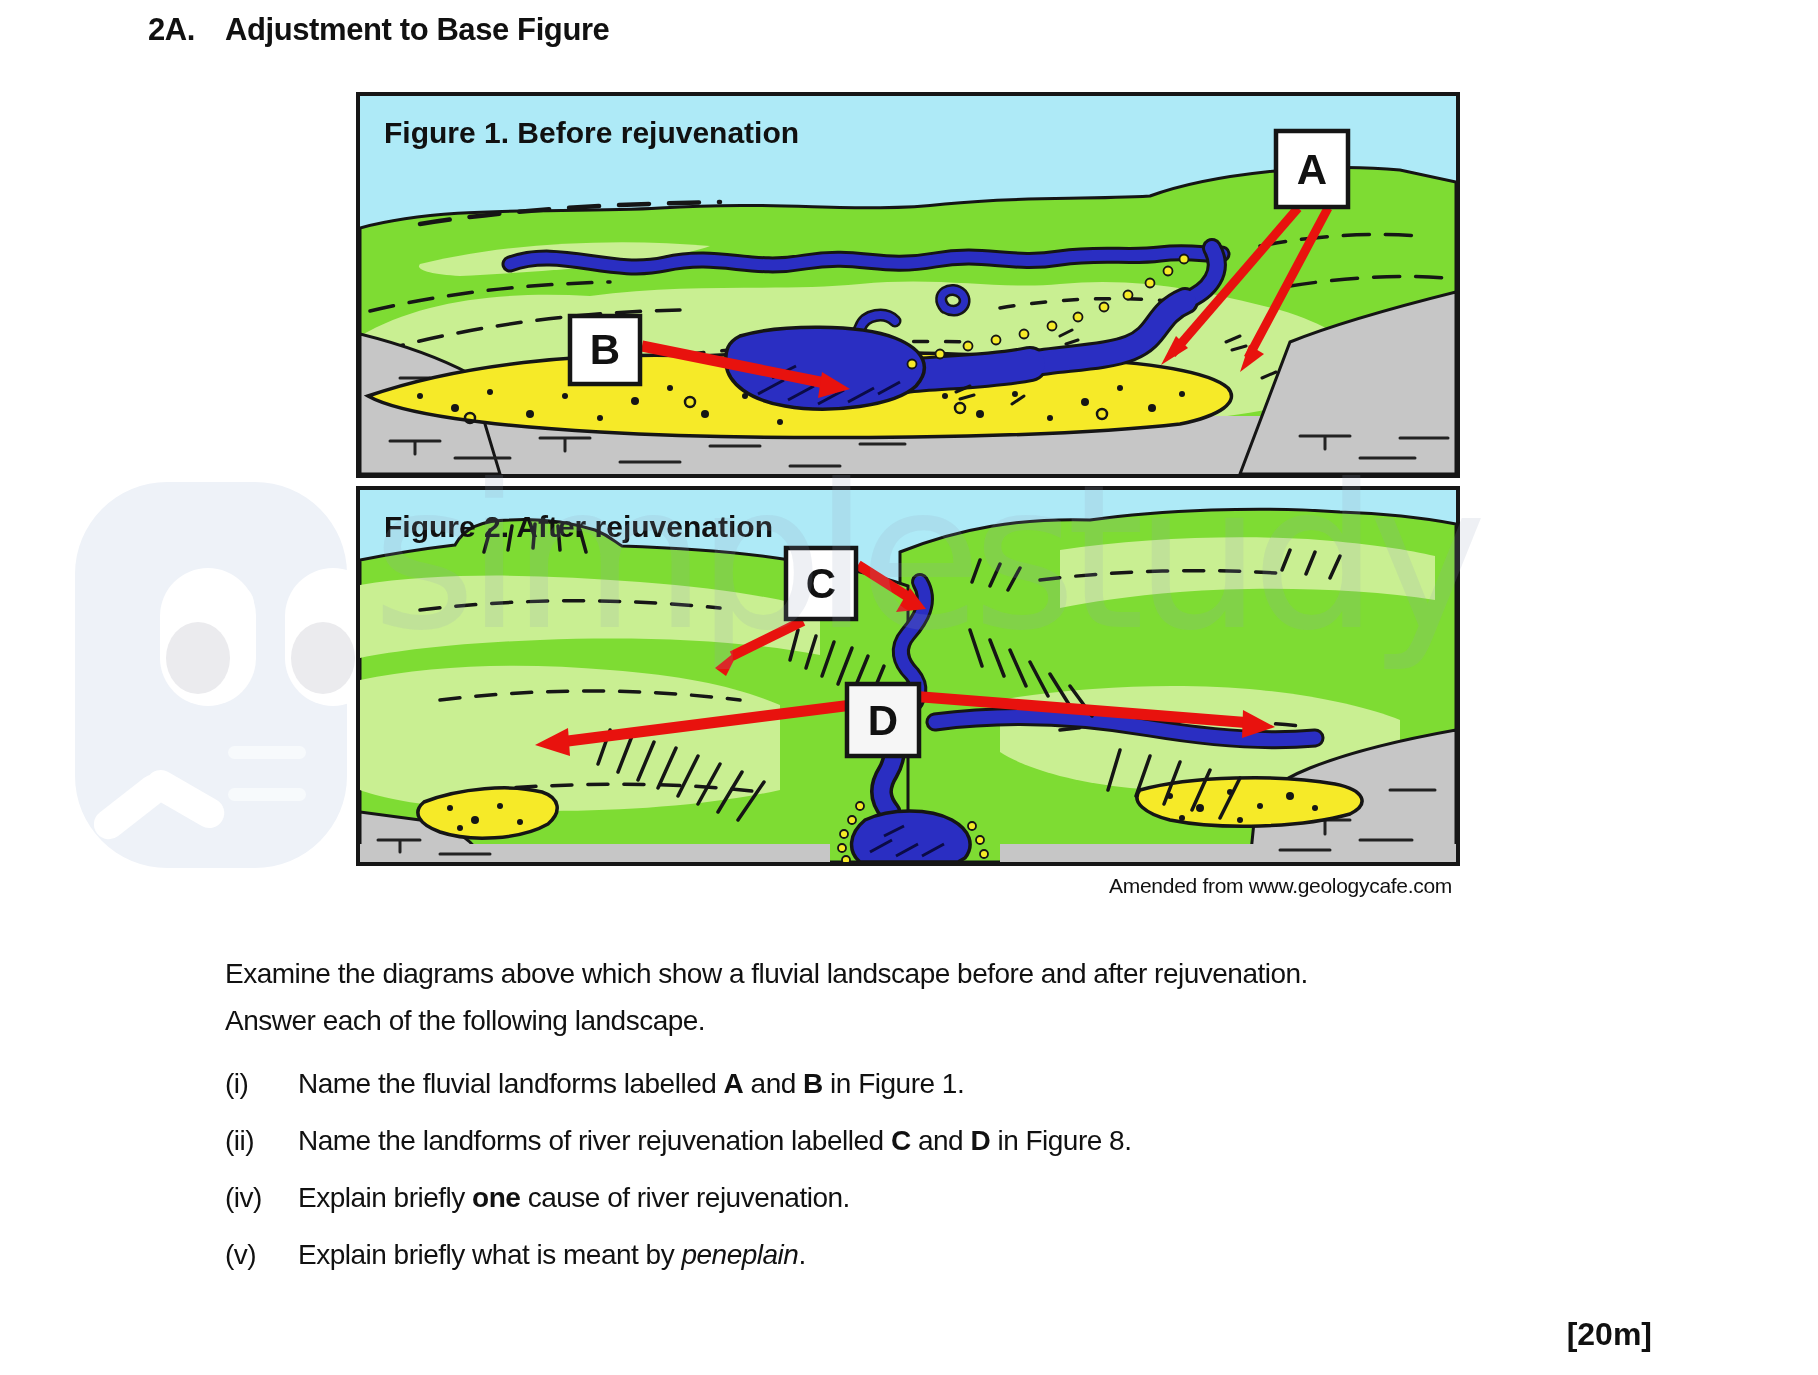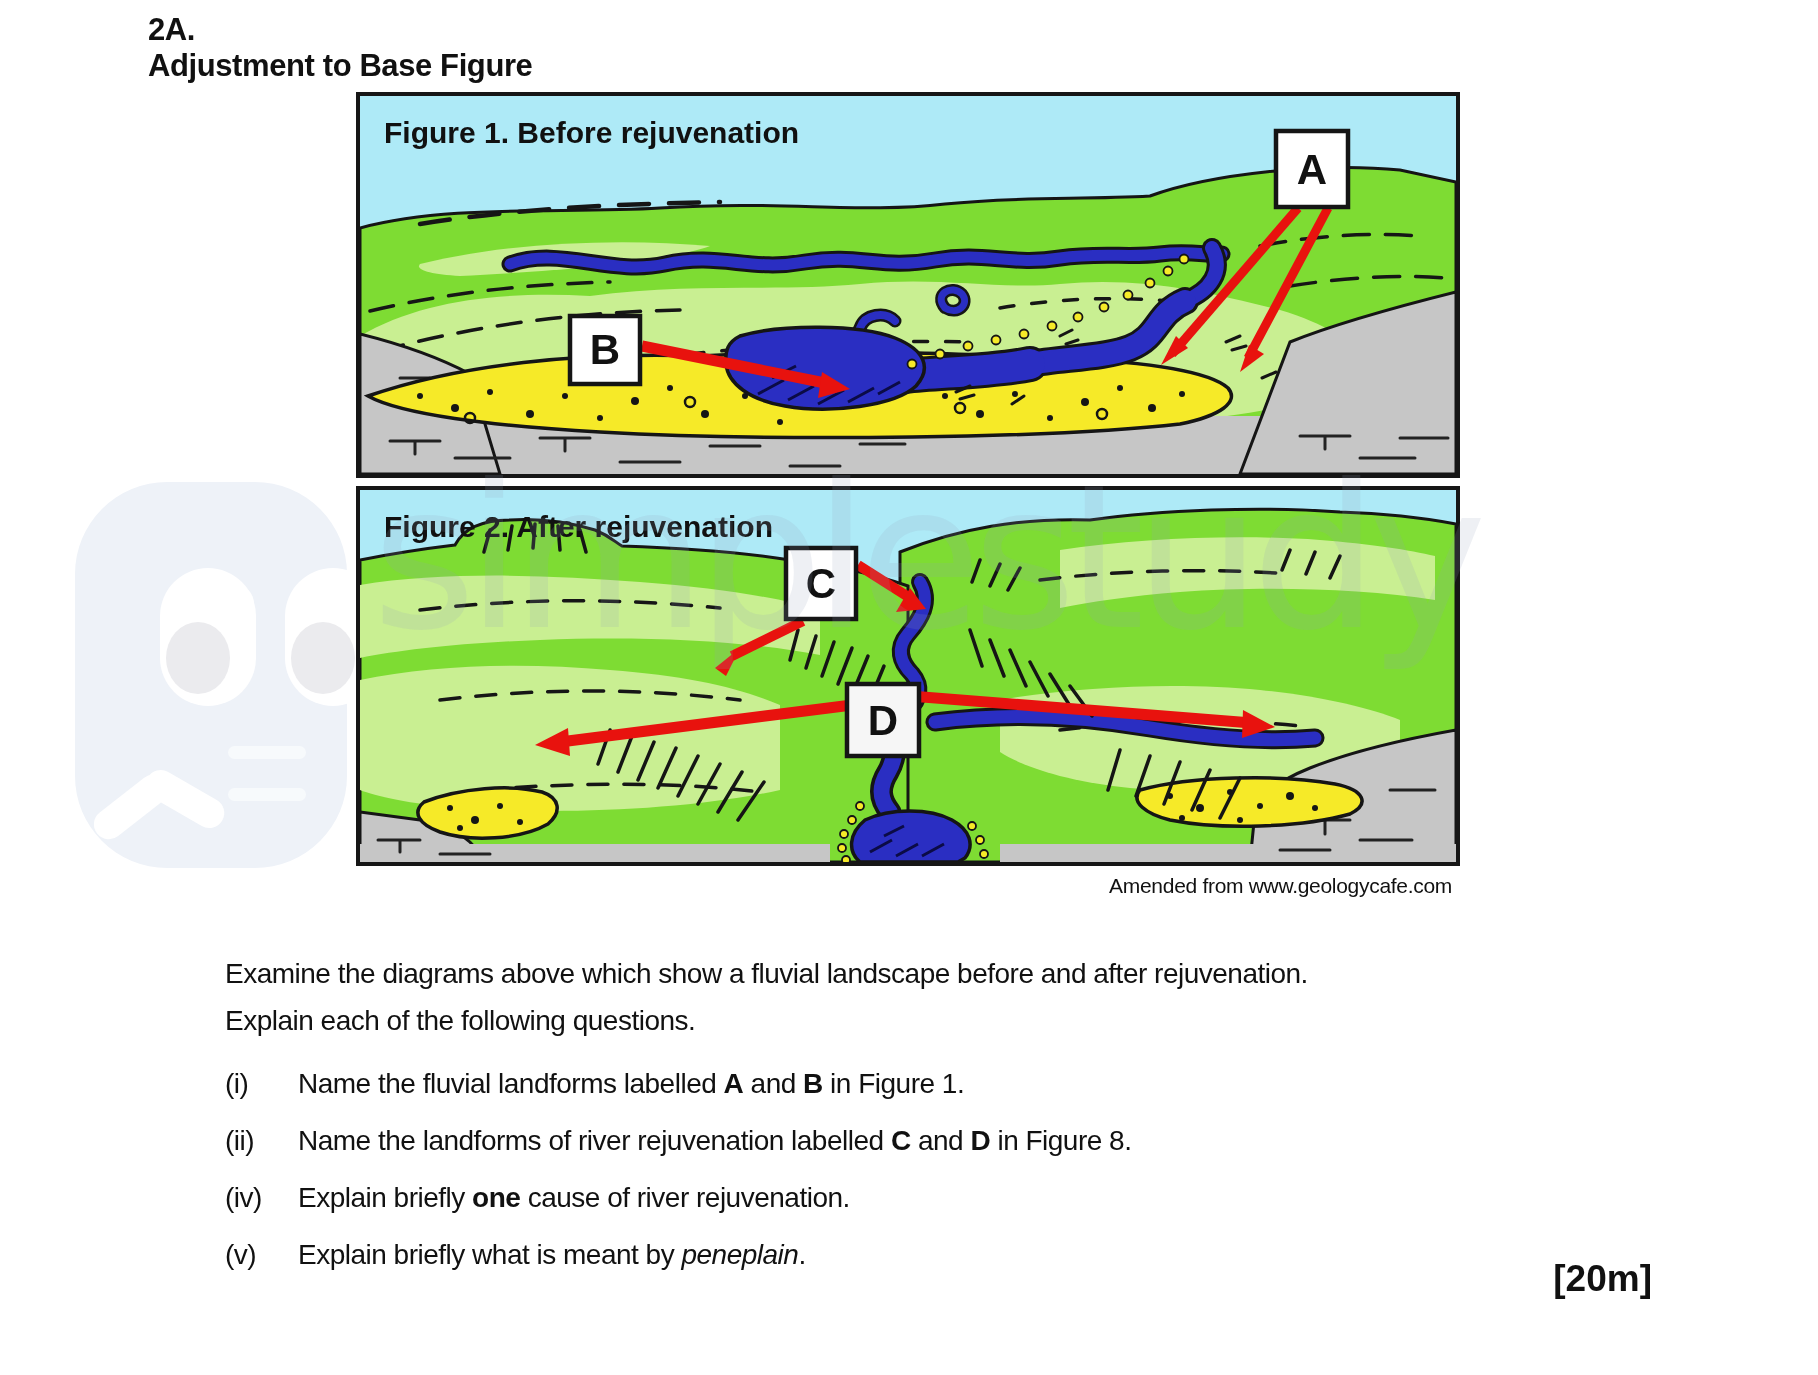--- a/index.html
+++ b/index.html
@@ -14,32 +14,32 @@
   .wm-glint{position:absolute;right:2px;top:16px;width:40px;height:40px;background:#ffffff;border-radius:50%;}
   .wm-mouth{position:absolute;left:153px;width:78px;height:13px;background:#f7fafc;border-radius:7px;}
   .wm-hand{position:absolute;width:86px;height:30px;background:#ffffff;border-radius:15px;}
   .wm-hand.a{left:88px;top:792px;transform:rotate(-38deg);}
   .wm-hand.b{left:142px;top:784px;transform:rotate(30deg);}
   .wm-text{position:absolute;left:372px;top:458px;z-index:3;pointer-events:none;
            font-family:"DejaVu Sans",sans-serif;font-weight:400;font-size:200px;line-height:1;
            letter-spacing:-10px;color:rgba(148,164,186,0.16);}
   
   .content{position:absolute;inset:0;z-index:2;}
-  .heading{position:absolute;left:148px;top:12px;display:flex;font-weight:700;font-size:31px;letter-spacing:-0.4px;flex-direction:column;}
+  .heading{position:absolute;left:148px;top:12px;display:flex;font-weight:700;font-size:31px;letter-spacing:-0.4px;}
   .heading .num{width:77px;}
   .figure-box{position:absolute;left:356px;width:1096px;border:4px solid #161616;box-sizing:content-box;background:#aeeaf7;}
   #fig1{top:92px;height:378px;}
   #fig2{top:486px;height:372px;}
   .figure-box svg{display:block;width:100%;height:100%;}
   .attribution{position:absolute;left:356px;top:874px;width:1096px;text-align:right;font-size:21px;letter-spacing:-0.3px;}
   .para{position:absolute;left:225px;top:950px;width:1430px;font-size:28px;line-height:47px;letter-spacing:-0.5px;}
   .questions{position:absolute;left:225px;top:1066px;width:1460px;font-size:28px;letter-spacing:-0.5px;}
   .qrow{display:flex;line-height:36px;margin-bottom:21px;}
   .qnum{width:73px;flex:0 0 73px;}
-  .marks{position:absolute;left:356px;top:1258px;width:1296px;text-align:right;font-weight:700;font-size:37px;}
+  .marks{position:absolute;left:356px;top:1316px;width:1296px;text-align:right;font-weight:700;font-size:32px;}
   .fig-title{font:700 30px "Liberation Sans","DejaVu Sans",sans-serif;fill:#111;}
   .label-letter{font:700 42px "Liberation Sans","DejaVu Sans",sans-serif;fill:#111;text-anchor:middle;}
 </style>
 </head>
 <body>
 
 <div class="page">
 
   <div class="wm">
     <div class="wm-head">
@@ -298,21 +298,21 @@
         </g>
 
         <text x="24" y="47" class="fig-title">Figure 2. After rejuvenation</text>
       </svg>
     </div>
 
     <div class="attribution">Amended from www.geologycafe.com</div>
 
     <div class="para">
       <div>Examine the diagrams above which show a fluvial landscape before and after rejuvenation.</div>
-      <div>Explain each of the following questions.</div>
+      <div>Answer each of the following landscape.</div>
     </div>
 
     <div class="questions">
       <div class="qrow">
         <span class="qnum">(i)</span>
         <span class="qtext"><span>Name the fluvial landforms labelled </span><span style="font-weight: 700;">A</span><span> and </span><span style="font-weight: 700;">B</span><span> in Figure 1.</span></span>
       </div>
       <div class="qrow">
         <span class="qnum">(ii)</span>
         <span class="qtext"><span>Name the landforms of river rejuvenation labelled </span><span style="font-weight: 700;">C</span><span> and </span><span style="font-weight: 700;">D</span><span> in Figure 8.</span></span>

